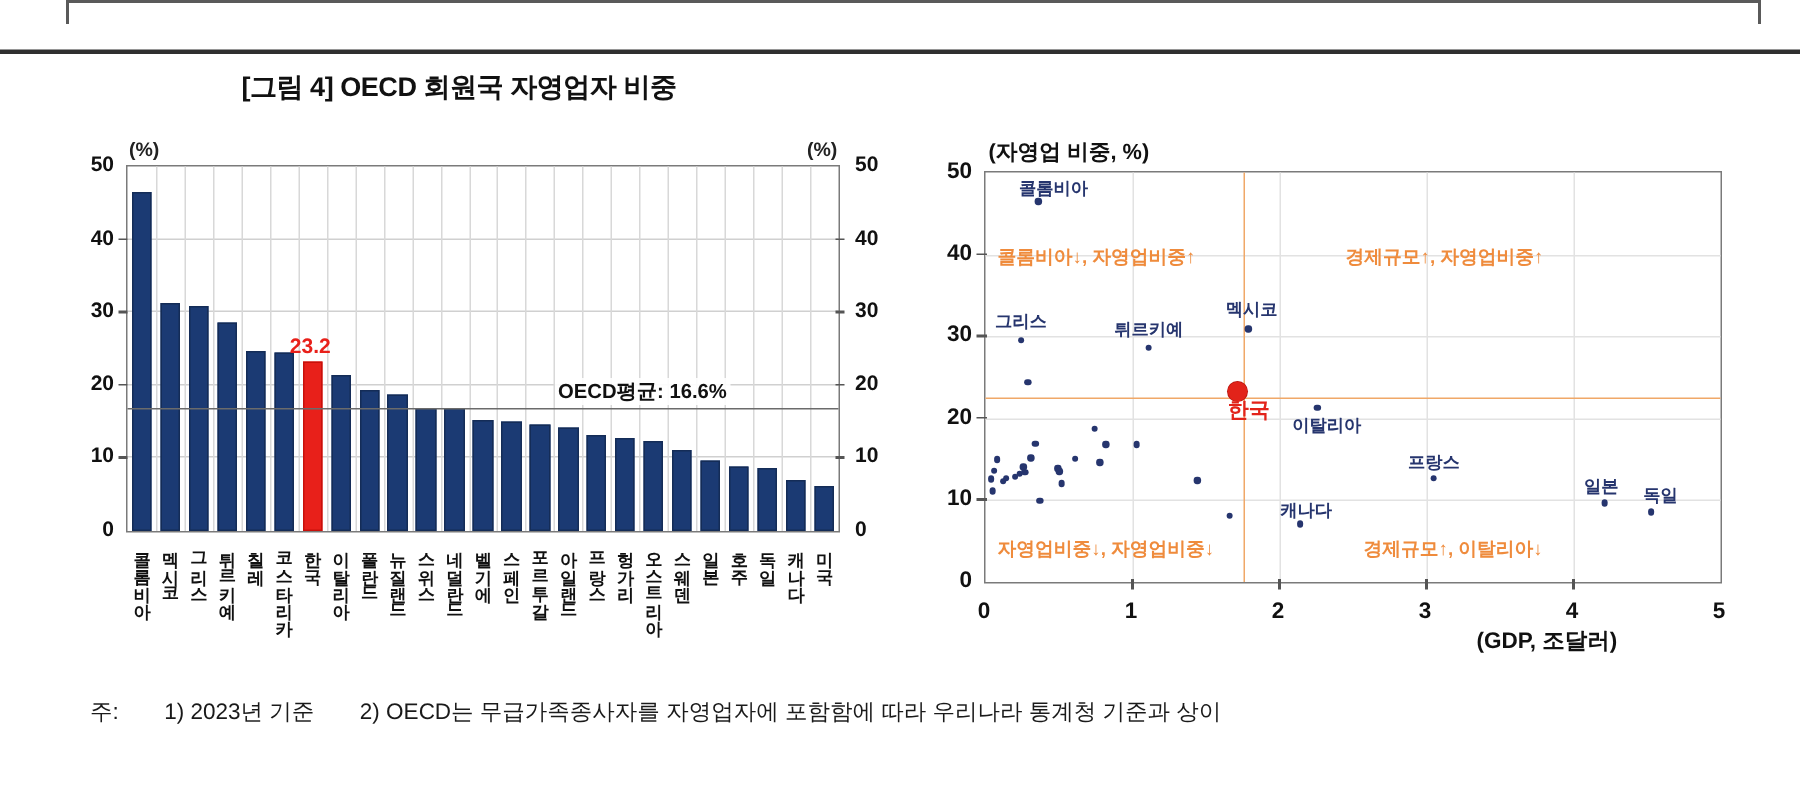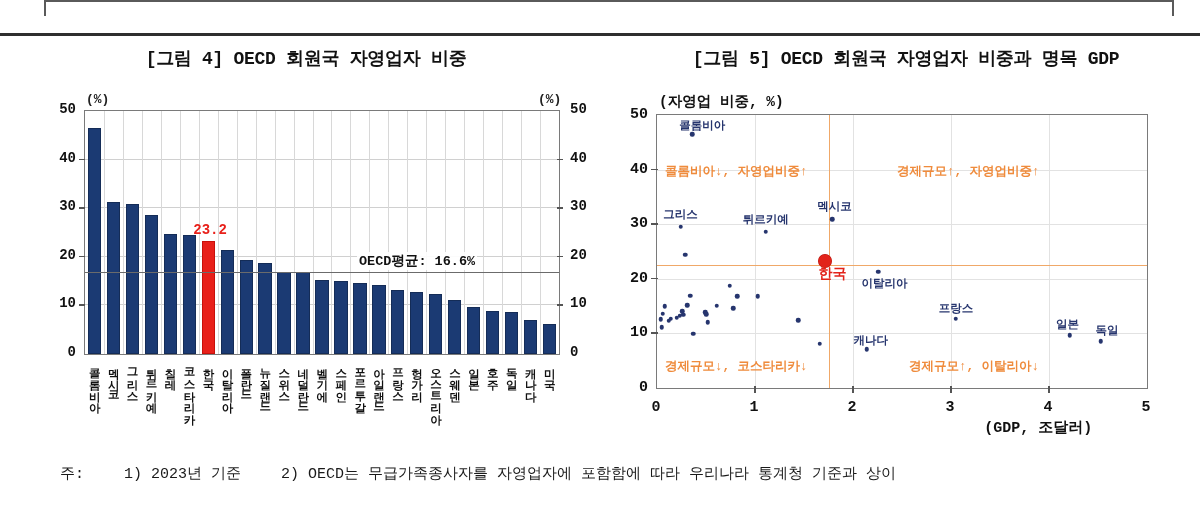--- a/index.html
+++ b/index.html
@@ -5,21 +5,21 @@
   * { box-sizing: border-box; }
   html, body { margin: 0; padding: 0; }
   body {
     width: 1200px; height: 525px;
     background: #ffffff;
     font-family: "Liberation Sans", "DejaVu Sans", sans-serif;
     color: #1a1a1a;
     overflow: hidden;
     position: relative;
   }
-  .page { position: relative; width: 1200px; height: 525px; font-family: Liberation Mono, monospace; }
+  .page { position: relative; width: 1200px; height: 525px; }
 
   
   .rule-top-short {
     position: absolute; left: 44px; top: 0; width: 1130px; height: 2px;
     background: #5a5a5a;
   }
   .rule-top-tick-l { position:absolute; left:44px; top:0; width:2px; height:16px; background:#5a5a5a; }
   .rule-top-tick-r { position:absolute; left:1172px; top:0; width:2px; height:16px; background:#5a5a5a; }
   .rule-thick {
     position: absolute; left: 0; top: 33px; width: 1200px; height: 3px;
@@ -224,21 +224,21 @@
           <div class="bar" title="프랑스: 13.2" style="left: 306.204px; width: 13.272px; height: 64.152px;"></div>
           <div class="bar" title="헝가리: 12.7" style="left: 325.164px; width: 13.272px; height: 61.722px;"></div>
           <div class="bar" title="오스트리아: 12.3" style="left: 344.124px; width: 13.272px; height: 59.778px;"></div>
           <div class="bar" title="스웨덴: 11.1" style="left: 363.084px; width: 13.272px; height: 53.946px;"></div>
           <div class="bar" title="일본: 9.7" style="left: 382.044px; width: 13.272px; height: 47.142px;"></div>
           <div class="bar" title="호주: 8.9" style="left: 401.004px; width: 13.272px; height: 43.254px;"></div>
           <div class="bar" title="독일: 8.6" style="left: 419.964px; width: 13.272px; height: 41.796px;"></div>
           <div class="bar" title="캐나다: 7.1" style="left: 438.924px; width: 13.272px; height: 34.506px;"></div>
           <div class="bar" title="미국: 6.2" style="left: 457.884px; width: 13.272px; height: 30.132px;"></div>
           <div class="avg-line" style="bottom: 80.676px;"></div>
-          <div class="avg-label" style="left: 272px; bottom: 83.676px;">OECD평균: 16.6%</div>
+          <div class="avg-label" style="left: 285px; bottom: 83.676px;">OECD평균: 16.6%</div>
         </div>
       <div id="barYTicksL">
           <div class="ytick-l" style="left: 50px; top: 252px;">0</div>
           <div class="ytick-l" style="left: 50px; top: 203.4px;">10</div>
           <div class="tick-mark" style="left: 79px; top: 212.4px;"></div>
           <div class="ytick-l" style="left: 50px; top: 154.8px;">20</div>
           <div class="tick-mark" style="left: 79px; top: 163.8px;"></div>
           <div class="ytick-l" style="left: 50px; top: 106.2px;">30</div>
           <div class="tick-mark" style="left: 79px; top: 115.2px;"></div>
           <div class="ytick-l" style="left: 50px; top: 57.6px;">40</div>
@@ -281,39 +281,38 @@
           <div class="xlabel" style="left: 382.48px;">일본</div>
           <div class="xlabel" style="left: 401.44px;">호주</div>
           <div class="xlabel" style="left: 420.4px;">독일</div>
           <div class="xlabel" style="left: 439.36px;">캐나다</div>
           <div class="xlabel" style="left: 458.32px;">미국</div>
         </div>
     </div>
   </div>
 
   <div class="panel panel-right">
-    <div class="fig-title">[그림 5] OECD 회원국 자영업자 비중과 명목 GDP</div>
 
     <div class="sc-wrap">
       <div class="sc-axis-title-y">(자영업 비중, %)</div>
 
       <div class="plot-sc" id="scPlot">
           <div class="sc-vgrid" style="left: 98px;"></div>
           <div class="sc-vgrid" style="left: 196px;"></div>
           <div class="sc-vgrid" style="left: 294px;"></div>
           <div class="sc-vgrid" style="left: 392px;"></div>
           <div class="sc-hgrid" style="top: 218.4px;"></div>
           <div class="sc-hgrid" style="top: 163.8px;"></div>
           <div class="sc-hgrid" style="top: 109.2px;"></div>
           <div class="sc-hgrid" style="top: 54.6px;"></div>
           <div class="sc-refv" style="left: 171.5px;"></div>
           <div class="sc-refh" style="top: 150.15px;"></div>
           <div class="quad-note" style="left: 8px; top: 48px;">콜롬비아↓, 자영업비중↑</div>
           <div class="quad-note" style="left: 240px; top: 48px;">경제규모↑, 자영업비중↑</div>
-          <div class="quad-note" style="left: 8px; top: 243px;">경제규모↓, 코스타리카↓</div>
+          <div class="quad-note" style="left: 8px; top: 243px;">자영업비중↓, 자영업비중↓</div>
           <div class="quad-note" style="left: 252px; top: 243px;">경제규모↑, 이탈리아↓</div>
           <div class="dot" style="left: 7.84px; top: 191.1px;"></div>
           <div class="dot" style="left: 30.38px; top: 190.008px;"></div>
           <div class="dot" style="left: 72.52px; top: 170.898px;"></div>
           <div class="dot" style="left: 33.32px; top: 180.726px;"></div>
           <div class="dot" style="left: 80.36px; top: 181.272px;"></div>
           <div class="dot" style="left: 100.94px; top: 181.272px;"></div>
           <div class="dot" style="left: 5.88px; top: 198.744px;"></div>
           <div class="dot" style="left: 25.48px; top: 196.014px;"></div>
           <div class="dot" style="left: 59.78px; top: 190.554px;"></div>

